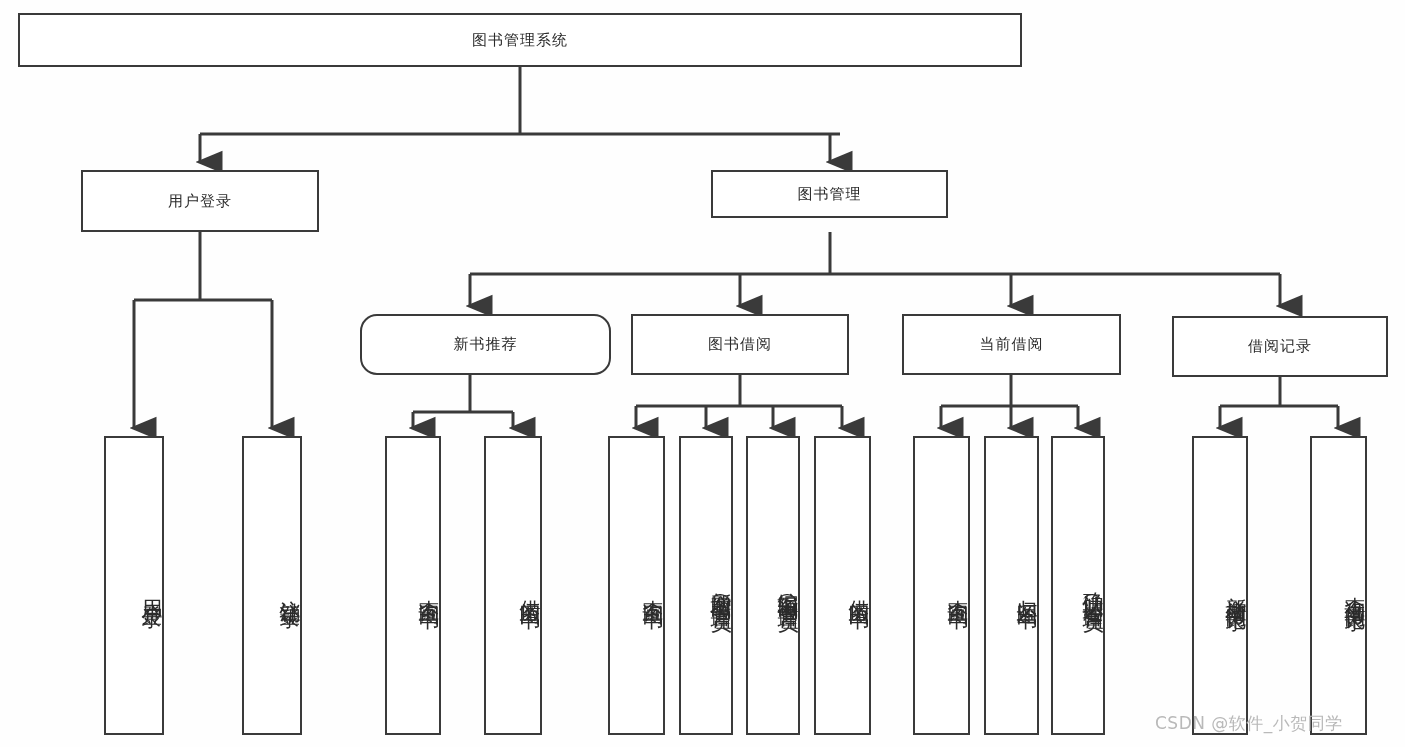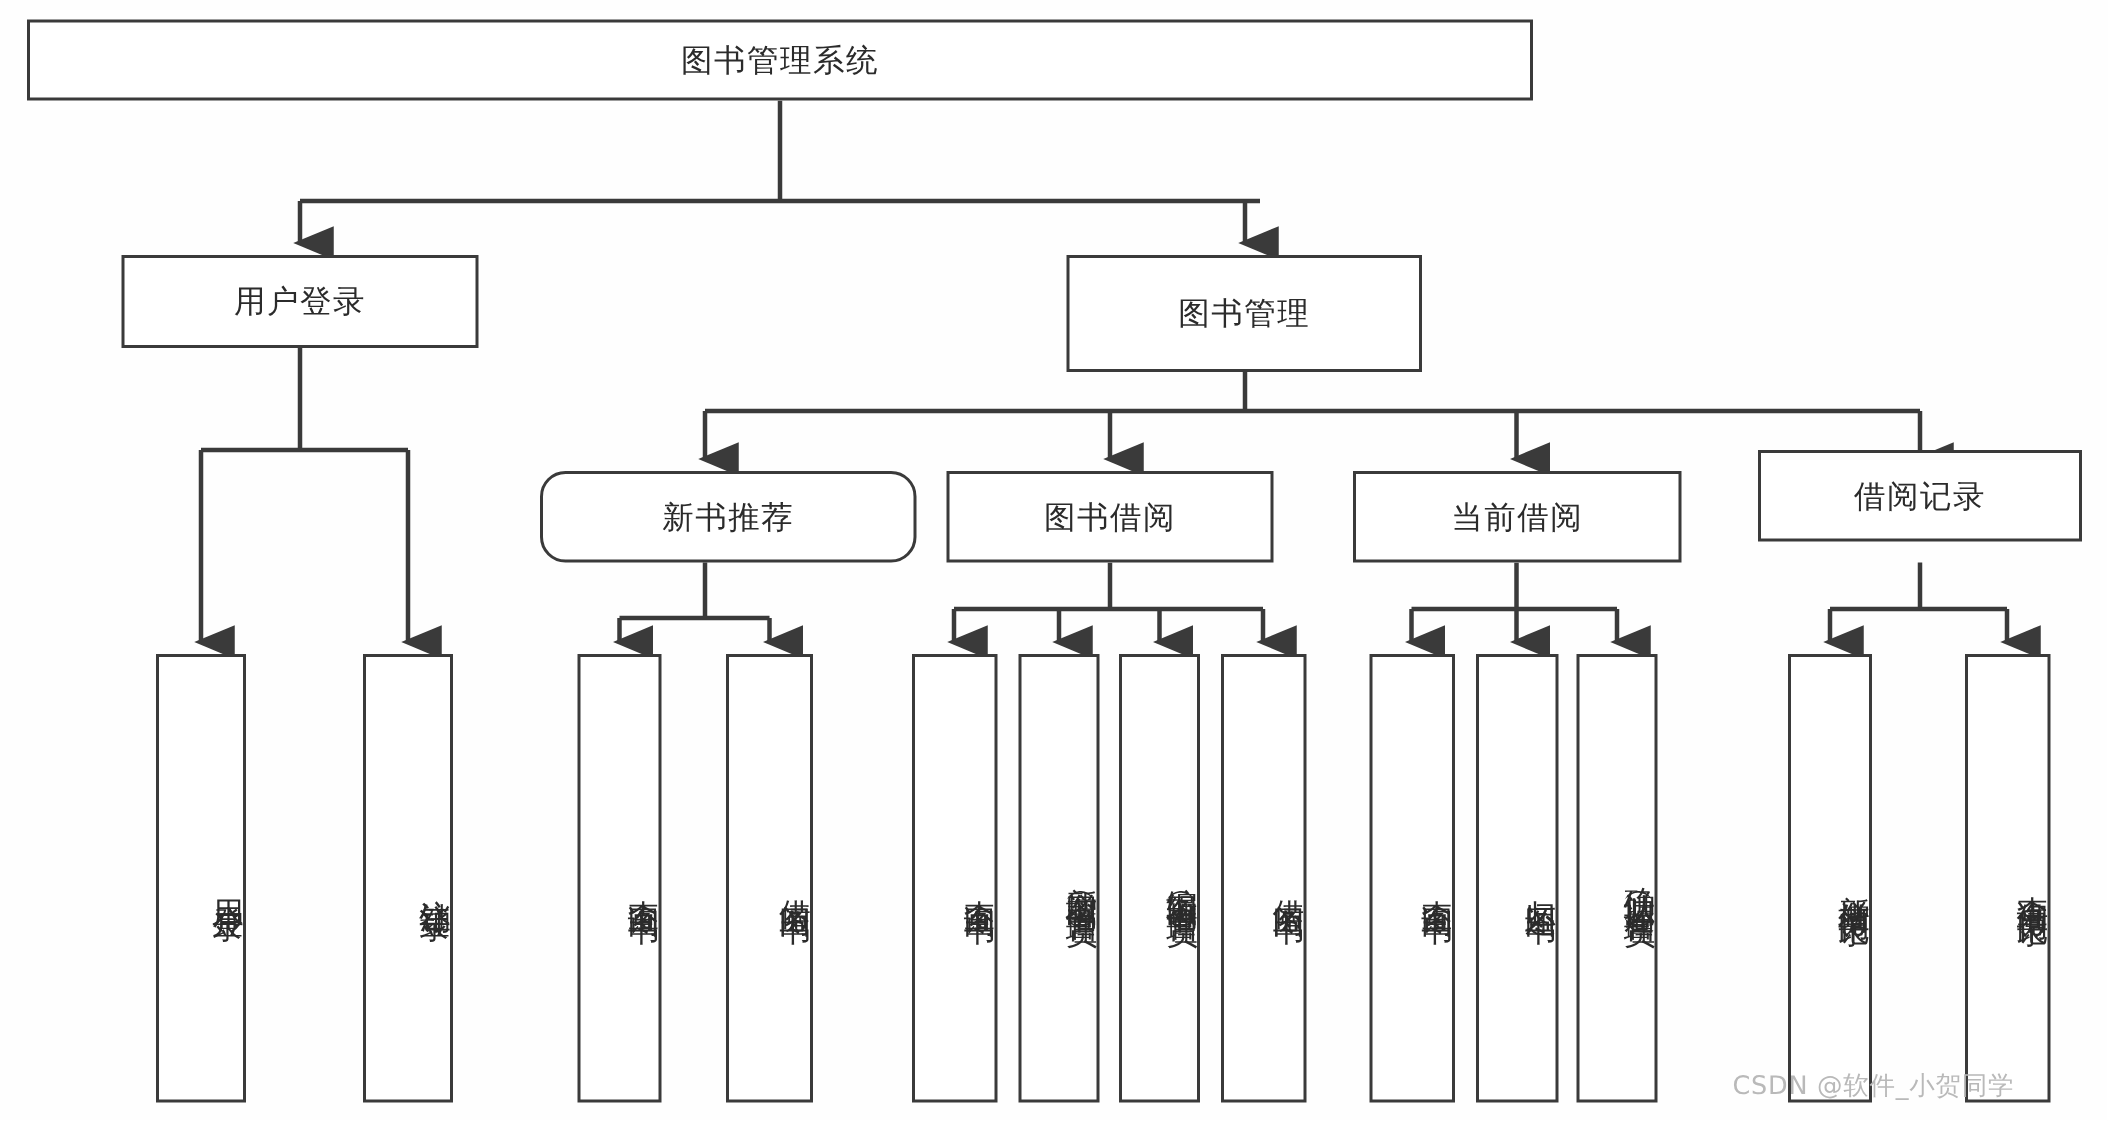--- a/index.html
+++ b/index.html
@@ -29,21 +29,21 @@
     position: absolute;
     box-sizing: border-box;
     background: #ffffff;
     border: 2.5px solid #3a3a3a;
     display: flex;
     align-items: center;
     justify-content: center;
     color: #2b2b2b;
   }
   .node.h {
-    font-size: 21px;
+    font-size: 15px;
     letter-spacing: 1px;
   }
   .node.v {
     writing-mode: vertical-rl;
     text-orientation: upright;
     font-size: 21px;
     letter-spacing: 3px;
     line-height: 1;
     padding-top: 6px;
     align-items: flex-start;
@@ -123,34 +123,34 @@
     </g>
   </svg>
 
   <div class="node h" style="left:18px;top:13px;width:1004px;height:54px;">
     <span class="lbl">图书管理系统</span>
   </div>
 
   <div class="node h" style="left:81px;top:170px;width:238px;height:62px;">
     <span class="lbl">用户登录</span>
   </div>
-  <div class="node h" style="left:711px;top:170px;width:237px;height:78px;font-family:Liberation Serif, serif;">
+  <div class="node h" style="left:711px;top:170px;width:237px;height:48px;font-family:Liberation Serif, serif;">
     <span class="lbl">图书管理</span>
   </div>
 
   <div class="node h" style="left:360px;top:314px;width:251px;height:61px;border-radius:17px;">
     <span class="lbl">新书推荐</span>
   </div>
   <div class="node h" style="left:902px;top:314px;width:219px;height:61px;">
     <span class="lbl">当前借阅</span>
   </div>
   <div class="node h" style="left:631px;top:314px;width:218px;height:61px;">
     <span class="lbl">图书借阅</span>
   </div>
-  <div class="node h" style="left:1172px;top:300px;width:216px;height:61px;">
+  <div class="node h" style="left:1172px;top:316px;width:216px;height:61px;">
     <span class="lbl">借阅记录</span>
   </div>
 
   <div class="node v" style="left:104px;top:436px;width:60px;height:299px;">
     <span class="lbl">用户登录</span>
   </div>
   <div class="node v" style="left:242px;top:436px;width:60px;height:299px;">
     <span class="lbl">注销登录</span>
   </div>
   <div class="node v" style="left:385px;top:436px;width:56px;height:299px;">

